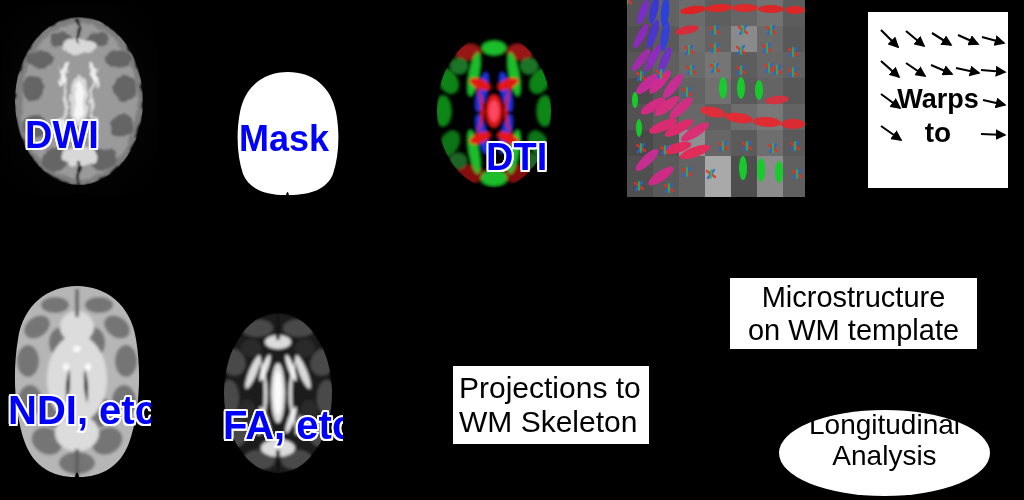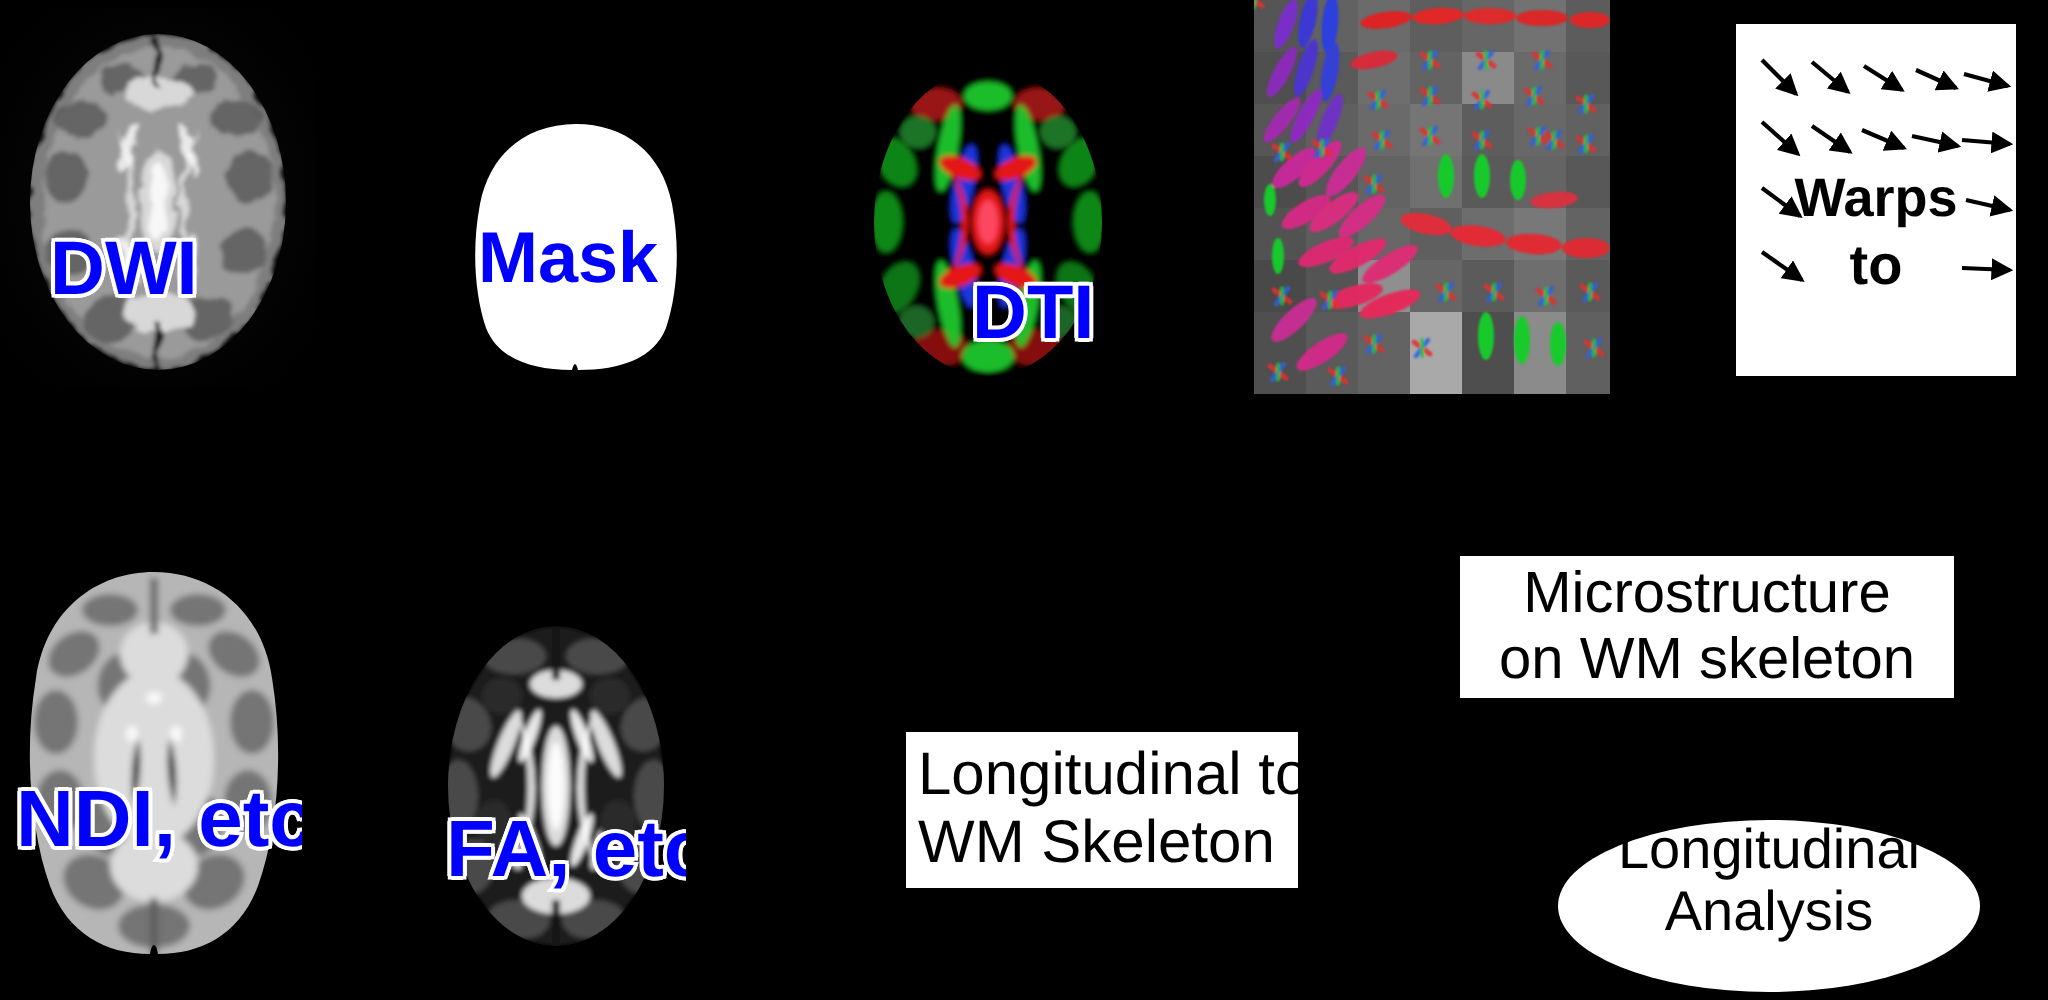--- a/index.html
+++ b/index.html
@@ -151,21 +151,21 @@
           <ellipse cx="94" cy="126" rx="3" ry="13" transform="rotate(18 94 126)"></ellipse>
         </g>
 
         <rect x="77" y="14" width="3" height="26" fill="#141414"></rect>
         <rect x="77" y="156" width="3" height="26" fill="#141414"></rect>
       </g>
     </svg>
     <span class="brain-label" style="left:25px; top:110px; font-size:38px;">DWI</span>
   </div>
 
-  <div class="panel" style="left:232px; top:60px; width:112px; height:126px;">
+  <div class="panel" style="left:232px; top:70px; width:112px; height:126px;">
     <svg width="112" height="126" viewBox="0 0 112 126">
       <rect width="112" height="126" fill="#000000"></rect>
       <path d="M56 2
                C 80 2, 99 16, 104 42
                C 108 63, 107 86, 101 104
                C 95 119, 79 125, 57 125
                C 56 121, 55 121, 54 125
                C 33 125, 17 119, 11 104
                C 5 86, 4 63, 8 42
                C 13 16, 32 2, 56 2 Z" fill="#ffffff"></path>
@@ -533,27 +533,27 @@
           <ellipse cx="96" cy="104" rx="9" ry="12"></ellipse>
         </g>
         <rect x="63" y="6" width="4" height="26" fill="#141414"></rect>
         <rect x="63" y="142" width="4" height="26" fill="#141414"></rect>
       </g>
     </svg>
     <span class="brain-label" style="left:10px; top:95px; font-size:40px;">FA, etc.</span>
   </div>
 
   <div class="textbox" style="left:453px; top:366px; width:196px; height:78px; padding:4px 6px; font-size:30px; align-items:flex-start;">
-    <span class="line">Longitudinal to</span>
+    <span class="line">Projections to</span>
     <span class="line">WM Skeleton</span>
   </div>
 
   <div class="textbox" style="left:730px; top:278px; width:247px; height:71px; padding:2px 20px; font-size:29px; align-items:center;">
     <span class="line">Microstructure</span>
-    <span class="line">on WM skeleton</span>
+    <span class="line">on WM template</span>
   </div>
 
   <div class="ellipse" style="left:779px; top:410px; width:211px; height:86px; font-size:28px;">
     <span class="line">Longitudinal</span>
     <span class="line">Analysis</span>
   </div>
 
 </div>
 
 </body></html>

